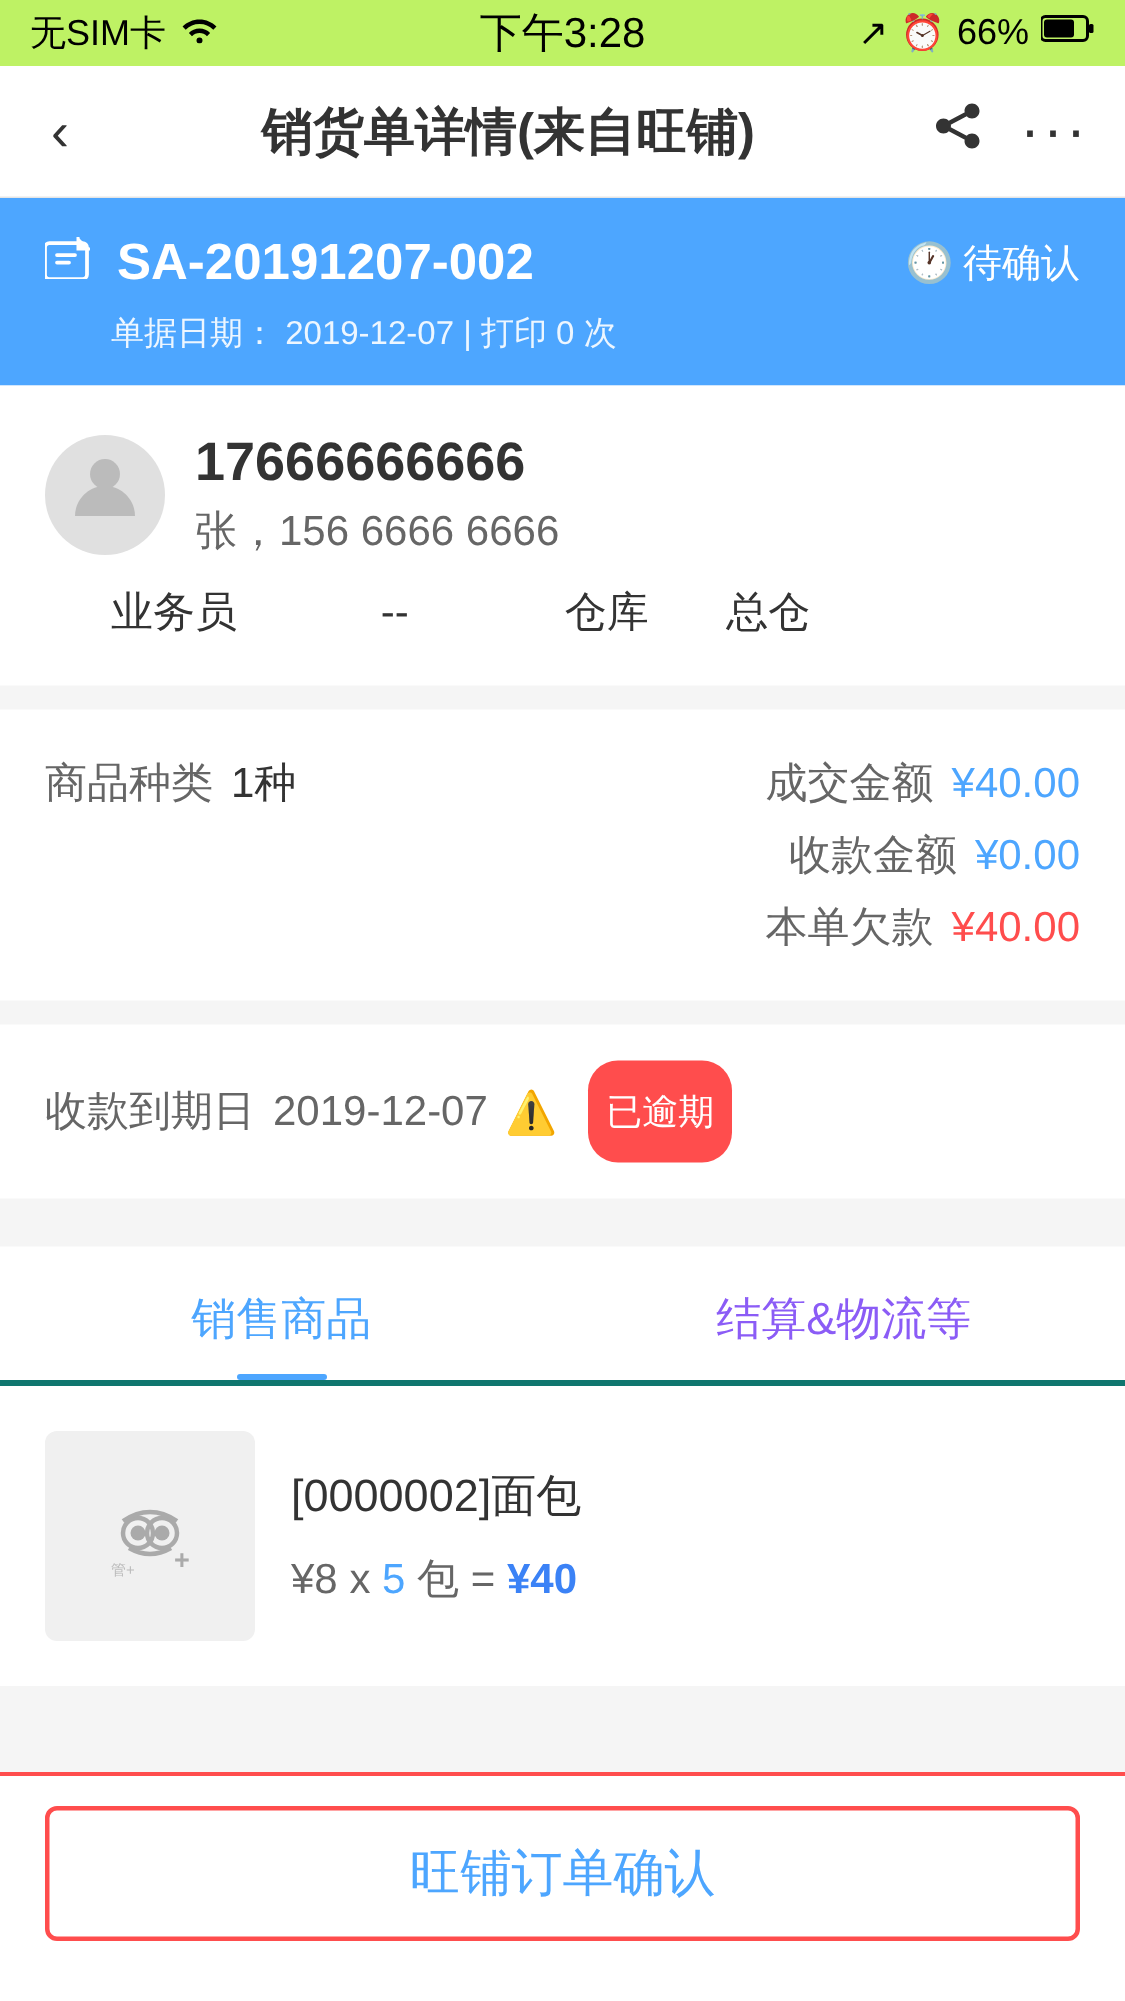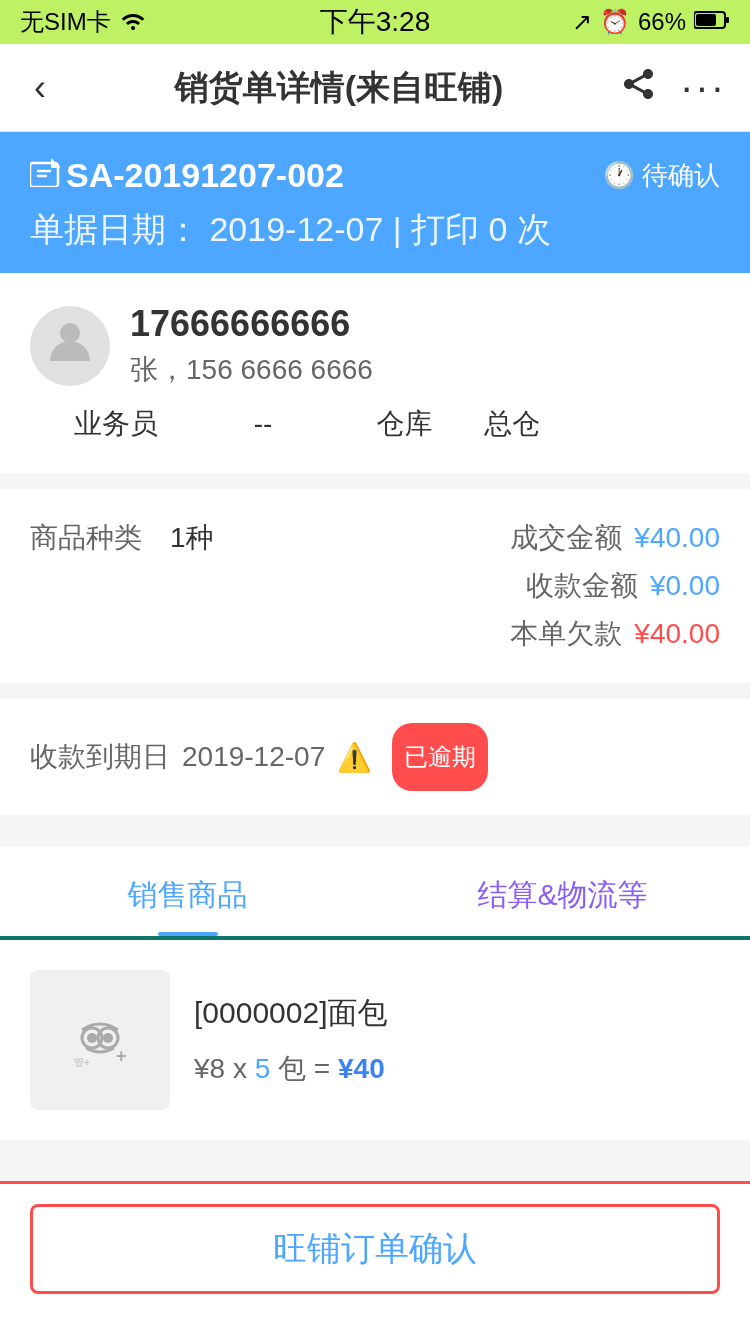--- a/index.html
+++ b/index.html
@@ -83,34 +83,36 @@
     }
     .order-id-row {
       display: flex;
       align-items: center;
       justify-content: space-between;
       margin-bottom: 12px;
     }
     .order-id {
       display: flex;
       align-items: center;
+      gap: 12px;
       color: #fff;
       font-size: 34px;
       font-weight: bold;
     }
     .order-status {
       display: flex;
       align-items: center;
       gap: 6px;
       color: #fff;
       font-size: 26px;
     }
     .order-date {
       color: rgba(255,255,255,0.9);
-      font-size: 34px;
+      font-size: 22px;
+      margin-left: 44px;
     }
 
     
     .customer-section {
       background: #fff;
       margin-bottom: 16px;
       padding: 30px;
     }
     .customer-row {
       display: flex;
@@ -164,21 +166,21 @@
       padding: 30px;
     }
     .summary-row {
       display: flex;
       align-items: flex-start;
       justify-content: space-between;
     }
     .summary-left {
       display: flex;
       align-items: flex-start;
-      gap: 28px;
+      gap: 12px;
       font-size: 28px;
       color: #666;
     }
     .summary-left-label {
       color: #666;
     }
     .summary-left-value {
       color: #333;
     }
     .summary-right {

